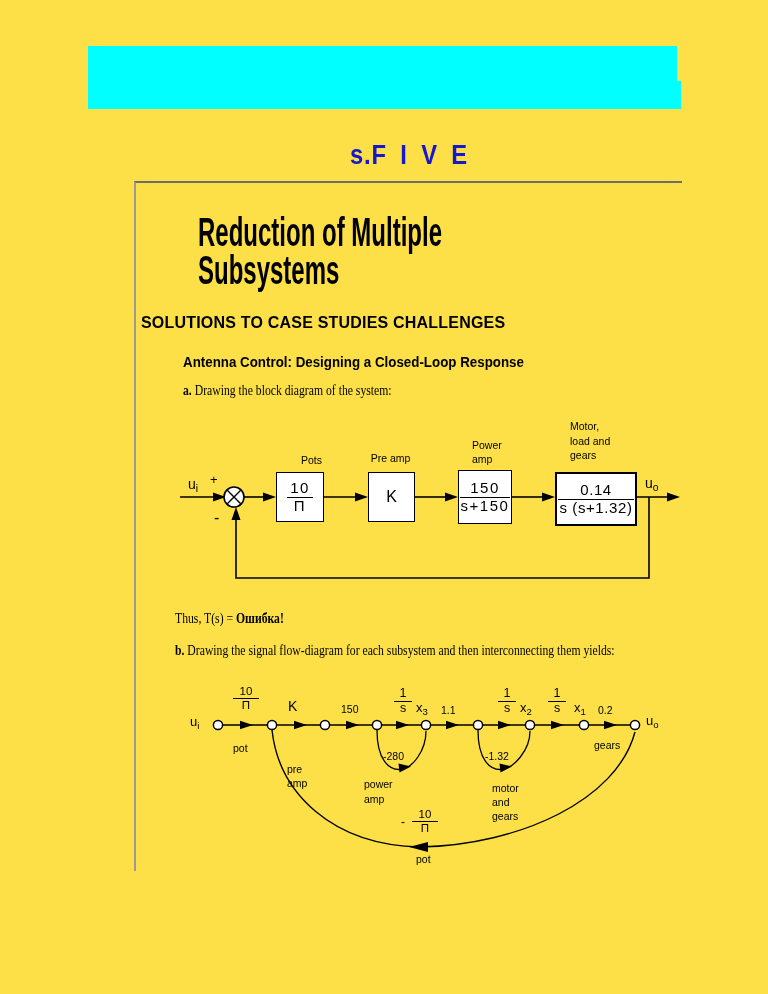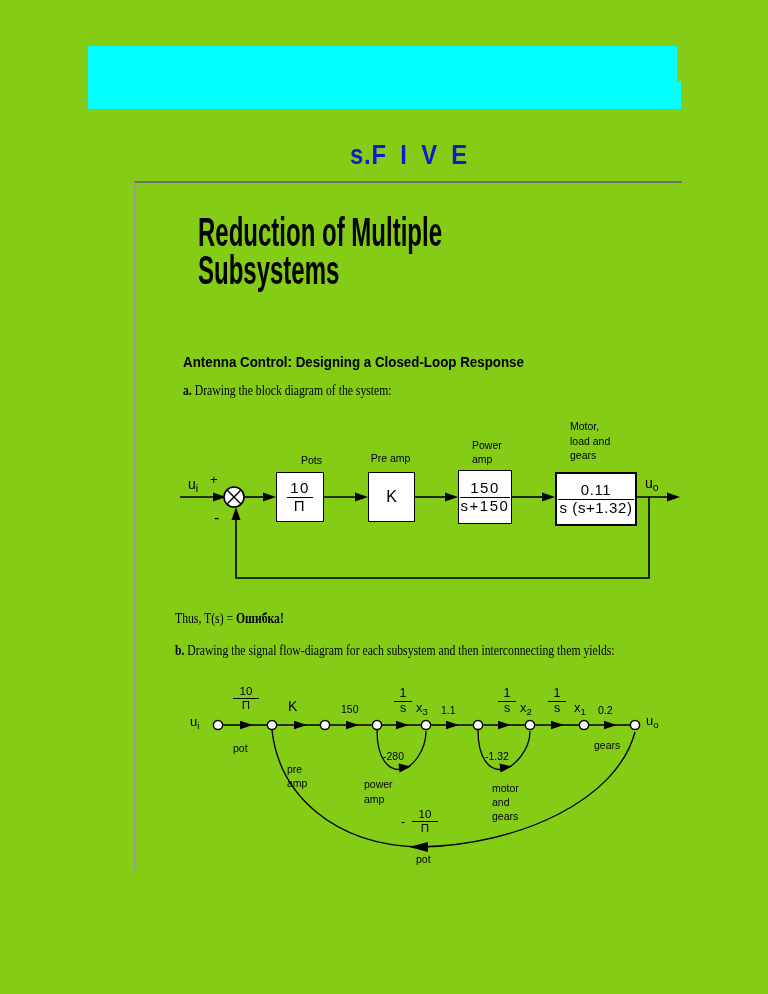--- a/index.html
+++ b/index.html
@@ -1,16 +1,16 @@
 <!DOCTYPE html>
 <html><head>
 <meta charset="utf-8">
 <style>
   html,body{margin:0;padding:0;background:#fff;}
-  .page{position:relative;width:768px;height:994px;background:#84cc16;overflow:hidden;
+  .page{position:relative;width:768px;height:994px;background:#fde047;overflow:hidden;
         font-family:"Liberation Sans",sans-serif;color:#000;}
   .abs{position:absolute;}
   .nowrap{white-space:nowrap;}
 
   
   .banner{left:88px;top:46px;width:589px;height:63px;background:#00ffff;}
   .banner-notch{left:677px;top:81px;width:4px;height:28px;background:#00ffff;}
 
   
   .chapter{left:350px;top:139px;font-size:28px;font-weight:bold;color:#1717cd;
@@ -89,20 +89,21 @@
 
   <div class="abs banner"></div>
   <div class="abs banner-notch"></div>
 
   <div class="abs chapter nowrap">s.F I V E</div>
 
   <div class="abs content-box"></div>
 
   <div class="abs page-title"><span>Reduction of Multiple</span><br><span>Subsystems</span></div>
 
+  <div class="abs section-heading">SOLUTIONS TO CASE STUDIES CHALLENGES</div>
   <div class="abs subsection-heading">Antenna Control: Designing a Closed-Loop Response</div>
 
   <div class="abs body-line part-a"><span class="b-bold">a.</span><span> Drawing the block diagram of the system:</span></div>
 
   <svg class="abs" style="left:150px;top:410px;" width="540" height="185" viewBox="0 0 540 185">
 
     <line x1="30" y1="87" x2="64" y2="87" stroke="#000" stroke-width="1.6"></line>
     <polygon points="76,87 63,82.5 63,91.5" fill="#000"></polygon>
 
     <circle cx="84" cy="87" r="10" fill="#fff" stroke="#000" stroke-width="1.6"></circle>
@@ -148,21 +149,21 @@
     <span class="blk-k-val">K</span>
   </div>
   <div class="blk blk-poweramp">
     <span class="bfrac">
         <span class="num">150</span>
         <span class="den">s+150</span>
       </span>
   </div>
   <div class="blk blk-motor">
     <span class="bfrac" style="letter-spacing:.6px;">
-        <span class="num">0.11</span>
+        <span class="num">0.14</span>
         <span class="den">s (s+1.32)</span>
       </span>
   </div>
 
   <div class="abs body-line thus-line"><span>Thus, T(s) = </span><span class="b-bold">Ошибка!</span></div>
 
   <div class="abs body-line part-b"><span class="b-bold">b.</span><span> Drawing the signal flow-diagram for each subsystem and then interconnecting them yields:</span></div>
 
   <svg class="abs" style="left:185px;top:682px;" width="510" height="192" viewBox="0 0 510 192">
 

